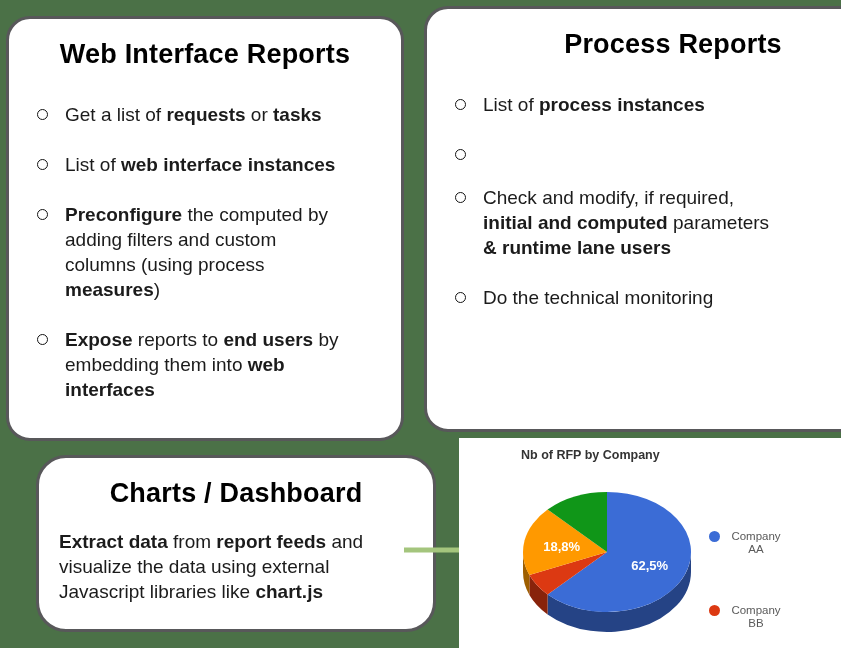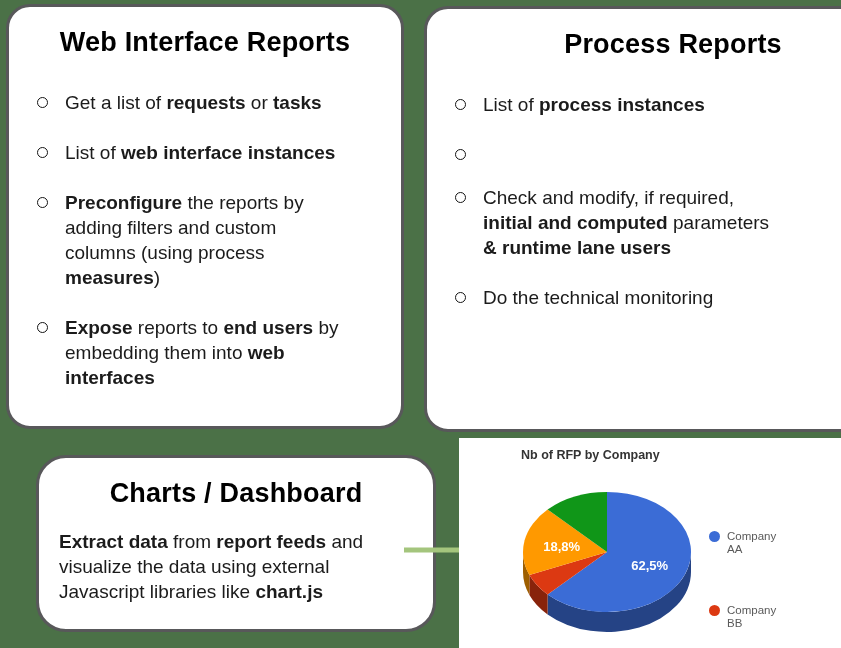--- a/index.html
+++ b/index.html
@@ -10,36 +10,36 @@
     -webkit-font-smoothing:antialiased;
   }
   .card{
     position:absolute;background:#ffffff;border:3px solid #58585a;
     border-radius:24px;box-sizing:border-box;color:#1b1b1b;
   }
   .card h2{
     margin:20px 8px 0;text-align:center;
     font-size:27px;font-weight:bold;color:#000;letter-spacing:.2px;
   }
-  #card-web{left:6px;top:4px;width:398px;height:425px;}
+  #card-web{left:6px;top:16px;width:398px;height:425px;}
   #card-process{left:424px;top:6px;width:498px;height:426px;}
   #card-charts{left:5px;top:455px;width:400px;height:177px;border-radius:30px;margin-left:31px;}
 
   ul.bullets{list-style:none;margin:32px 0 0;padding:0 8px 0 28px;}
   ul.bullets li{display:flex;align-items:flex-start;margin-bottom:25px;
     font-size:19px;line-height:25px;}
   .marker{flex:0 0 auto;width:9px;height:9px;border:1.7px solid #141414;
     border-radius:50%;margin:7px 17px 0 0;}
 
   #card-charts p{margin:20px 12px 0 20px;font-size:19px;line-height:25px;}
 
   .arrow-wrap{position:absolute;left:402px;top:535px;width:108px;height:30px;}
 
   .chart-panel{position:absolute;left:459px;top:438px;width:382px;height:210px;
-    background:#ffffff;}
+    background:#ffffff;text-align:center;}
   .chart-title{position:absolute;left:62px;top:10px;
     font-size:12.5px;font-weight:bold;}
   #pie-svg{position:absolute;left:0;top:0;}
   #pie-svg text{font-family:"Liberation Sans",sans-serif;font-size:13px;font-weight:bold;}
   .legend{position:absolute;left:250px;top:44px;}
   .legend-entry{display:flex;align-items:flex-start;margin-bottom:8px;margin-top:48px;}
   .legend-dot{flex:0 0 auto;width:11px;height:11px;border-radius:50%;margin:1px 7px 0 0;}
   .legend-label{font-size:11.5px;line-height:13px;max-width:58px;}
 </style>
 </head>
@@ -53,21 +53,21 @@
         <li>
           <span class="marker"></span>
           <div class="bt"><span>Get a list of </span><span style="font-weight: bold;">requests</span><span> or </span><span style="font-weight: bold;">tasks</span></div>
         </li>
         <li>
           <span class="marker"></span>
           <div class="bt"><span>List of </span><span style="font-weight: bold;">web interface instances</span></div>
         </li>
         <li>
           <span class="marker"></span>
-          <div class="bt"><span style="font-weight: bold;">Preconfigure</span><span> the reports by</span><br><span>adding filters and custom</span><br><span>columns (using process</span><br><span style="font-weight: bold;">measures</span><span>)</span></div>
+          <div class="bt"><span style="font-weight: bold;">Preconfigure</span><span> the computed by</span><br><span>adding filters and custom</span><br><span>columns (using process</span><br><span style="font-weight: bold;">measures</span><span>)</span></div>
         </li>
         <li>
           <span class="marker"></span>
           <div class="bt"><span style="font-weight: bold;">Expose</span><span> reports to </span><span style="font-weight: bold;">end users</span><span> by</span><br><span>embedding them into </span><span style="font-weight: bold;">web</span><br><span style="font-weight: bold;">interfaces</span></div>
         </li>
       </ul>
   </section>
 
   <section class="card" id="card-process">
     <h2>Process Reports</h2>

